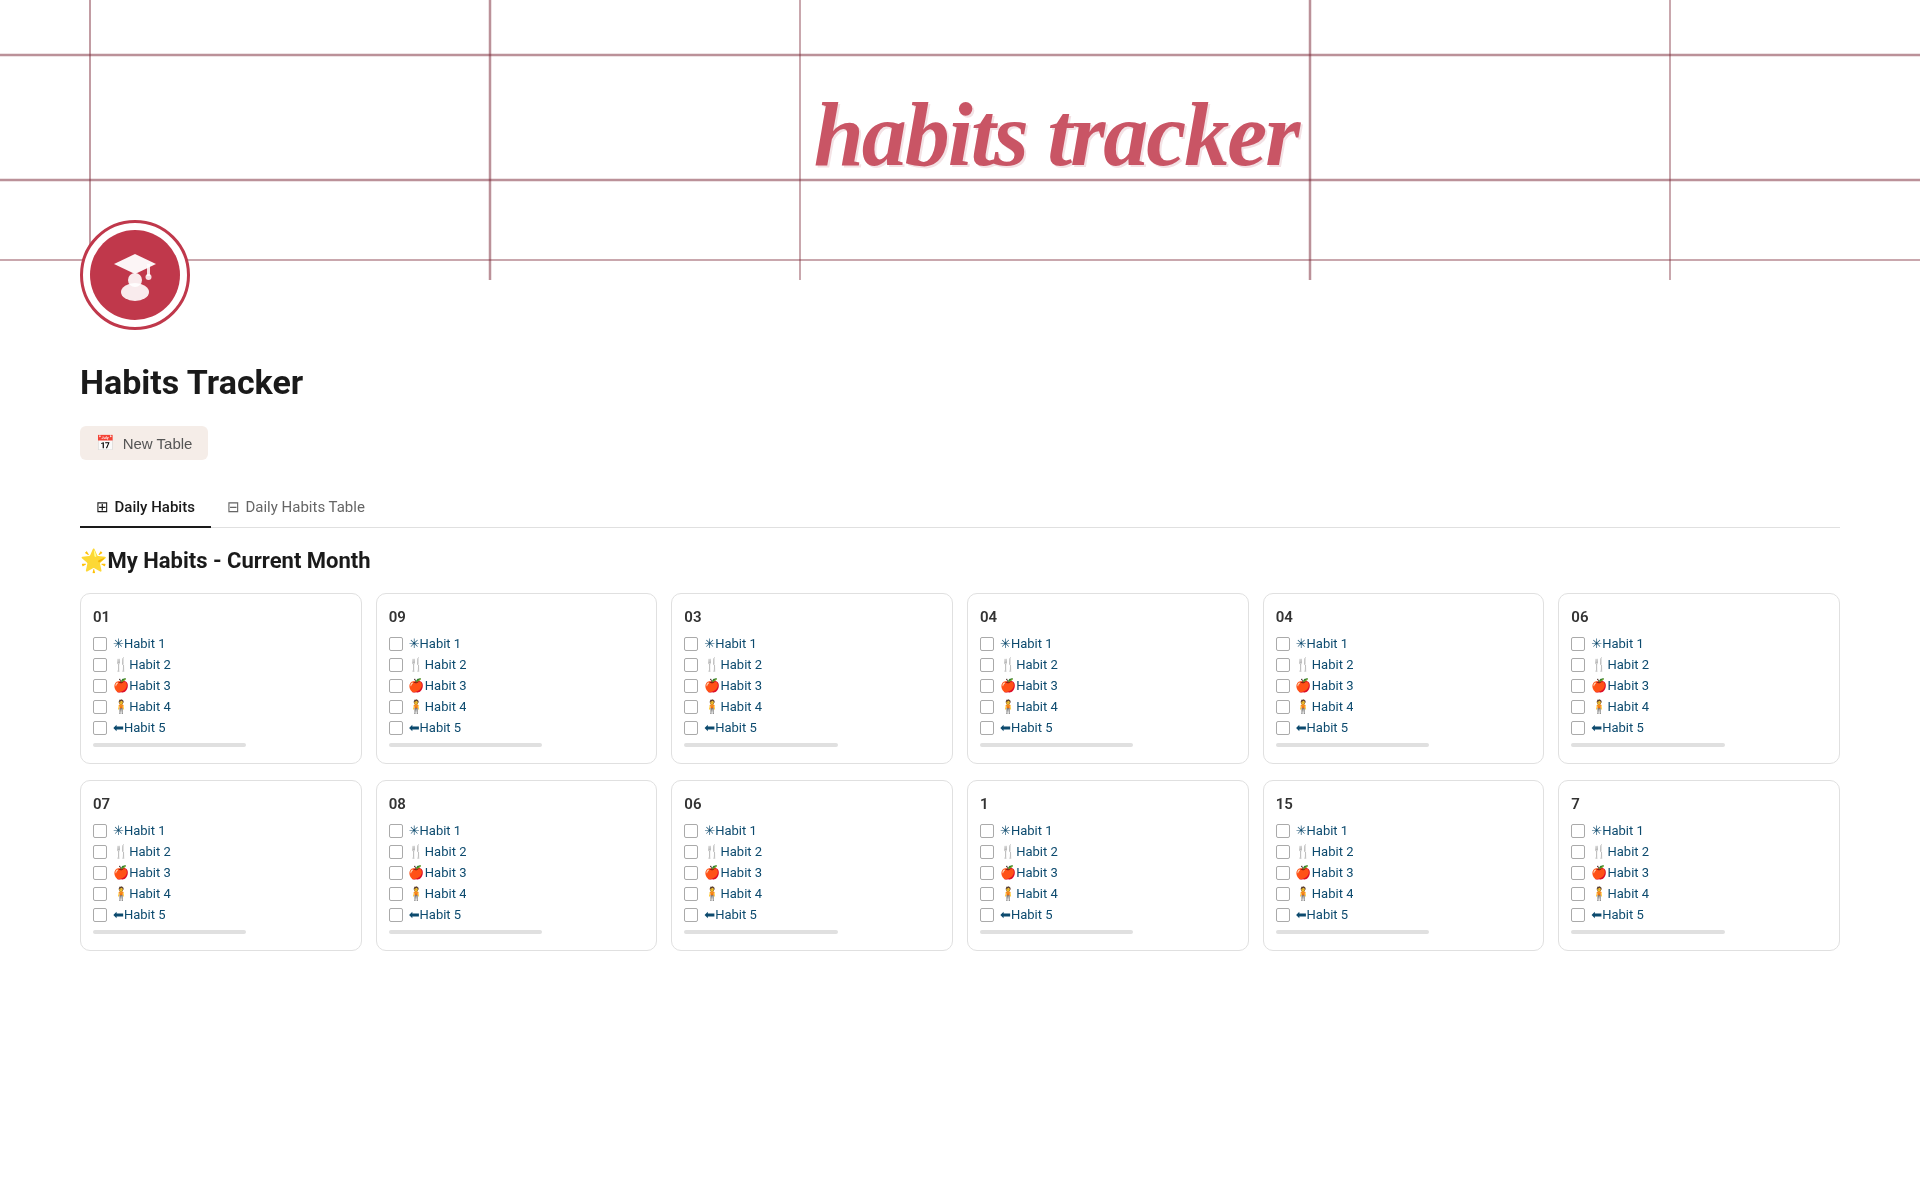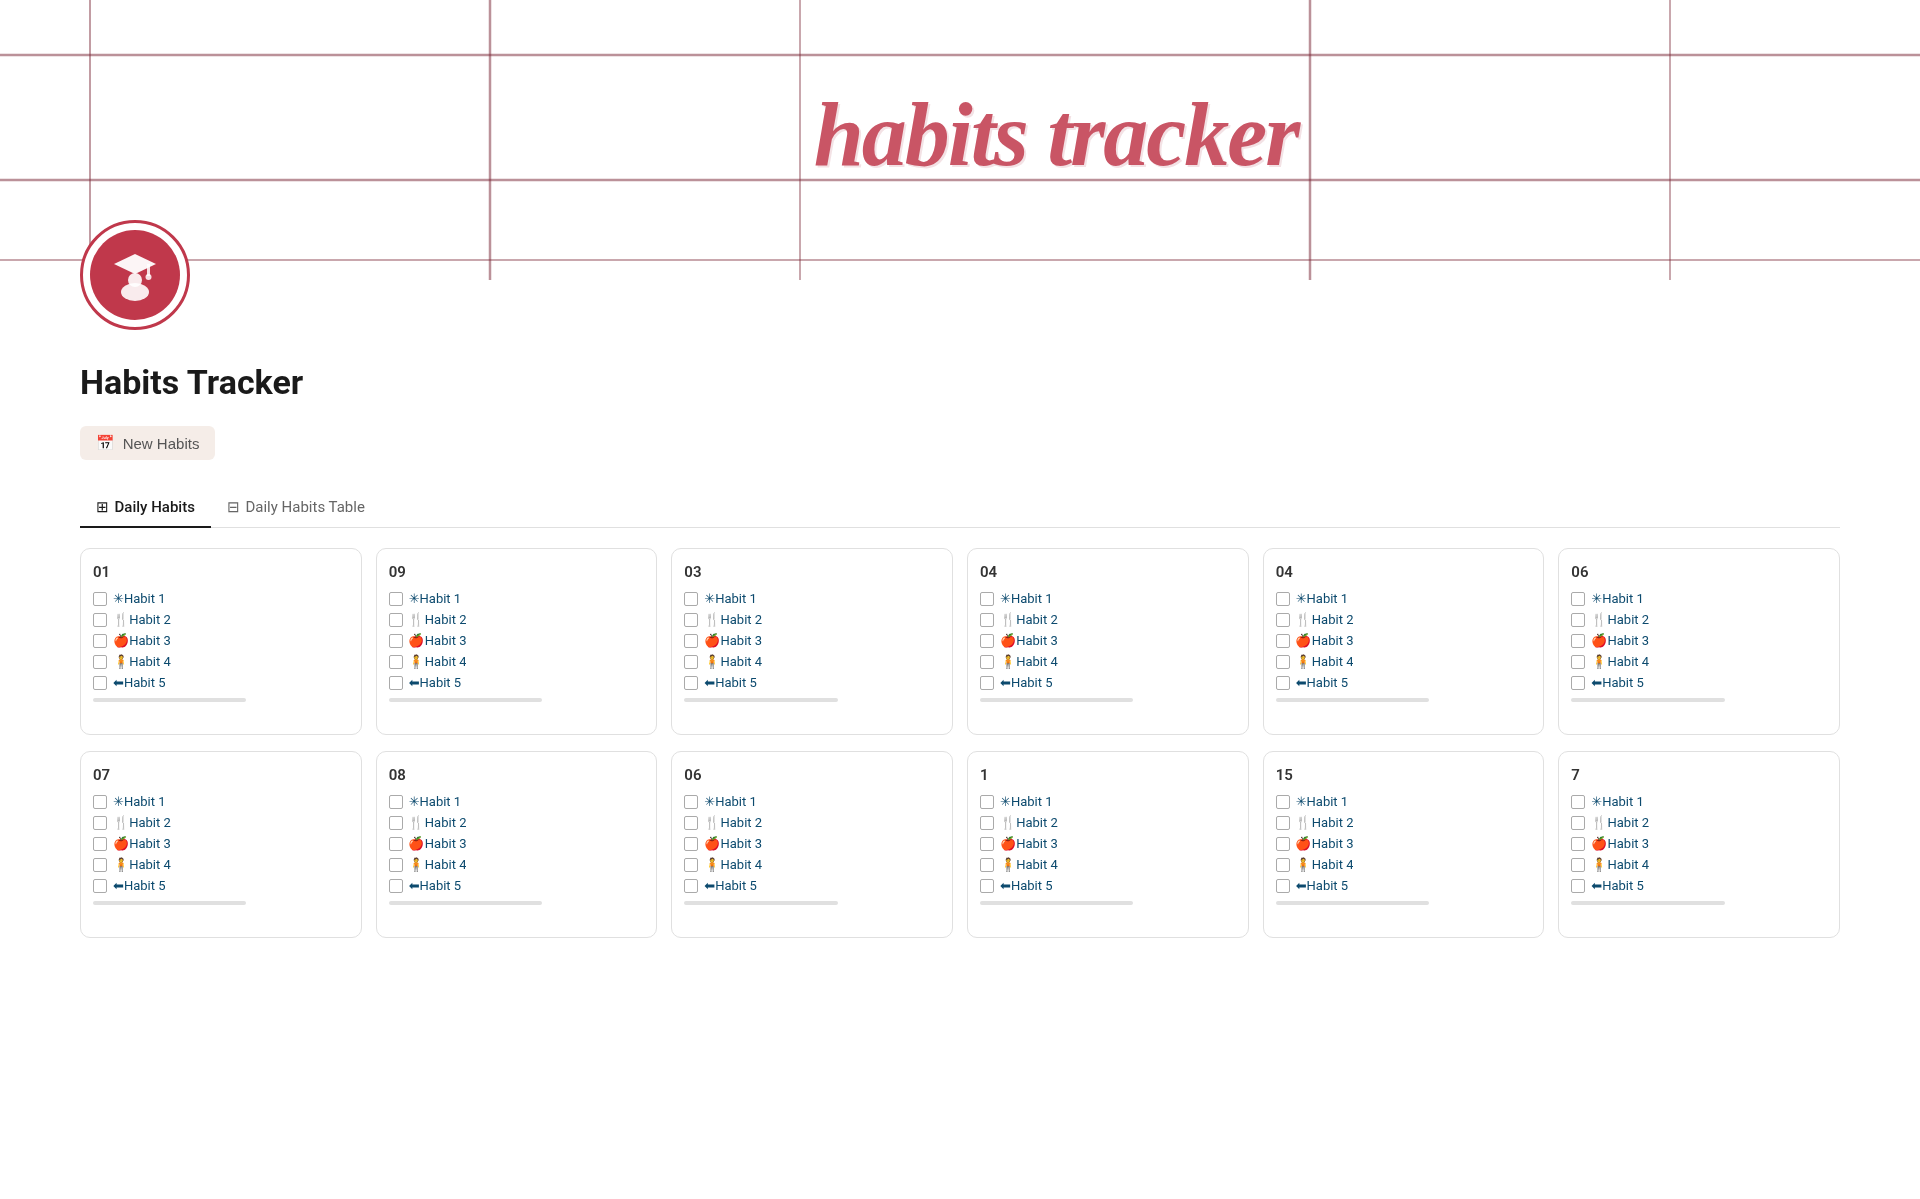--- a/index.html
+++ b/index.html
@@ -144,21 +144,21 @@
     .cards-grid {
       display: grid;
       grid-template-columns: repeat(6, 1fr);
       gap: 14px;
     }
 
     .day-card {
       background: #fff;
       border: 1px solid #e0e0e0;
       border-radius: 10px;
-      padding: 14px 12px 32px;
+      padding: 14px 12px 16px;
       min-height: 160px;
     }
 
     .day-number {
       font-size: 15px;
       font-weight: 600;
       color: #333;
       margin-bottom: 10px;
     }
 
@@ -233,36 +233,37 @@
     </div>
   </div>
 </div>
 
 <div class="main-content">
 
   <h1 class="page-title">Habits Tracker</h1>
 
   <button class="new-month-btn">
     <span>📅</span>
-    <span>New Habits</span>
+    <span>New Table</span>
   </button>
 
   
   <div class="tabs-bar">
     <div class="tab-item active">
       <span>⊞</span>
       <span>Daily Habits</span>
     </div>
     <div class="tab-item">
       <span>⊟</span>
       <span>Daily Habits Table</span>
     </div>
   </div>
 
   
+  <div class="section-header">🌟My Habits - Current Month</div>
 
   
   <div class="cards-grid" id="row1">
   <div class="day-card">
         <div class="day-number">01</div>
         <div class="habit-item">
           <div class="habit-checkbox"></div>
           <span class="habit-label">✳Habit 1</span>
         </div>
         <div class="habit-item">

